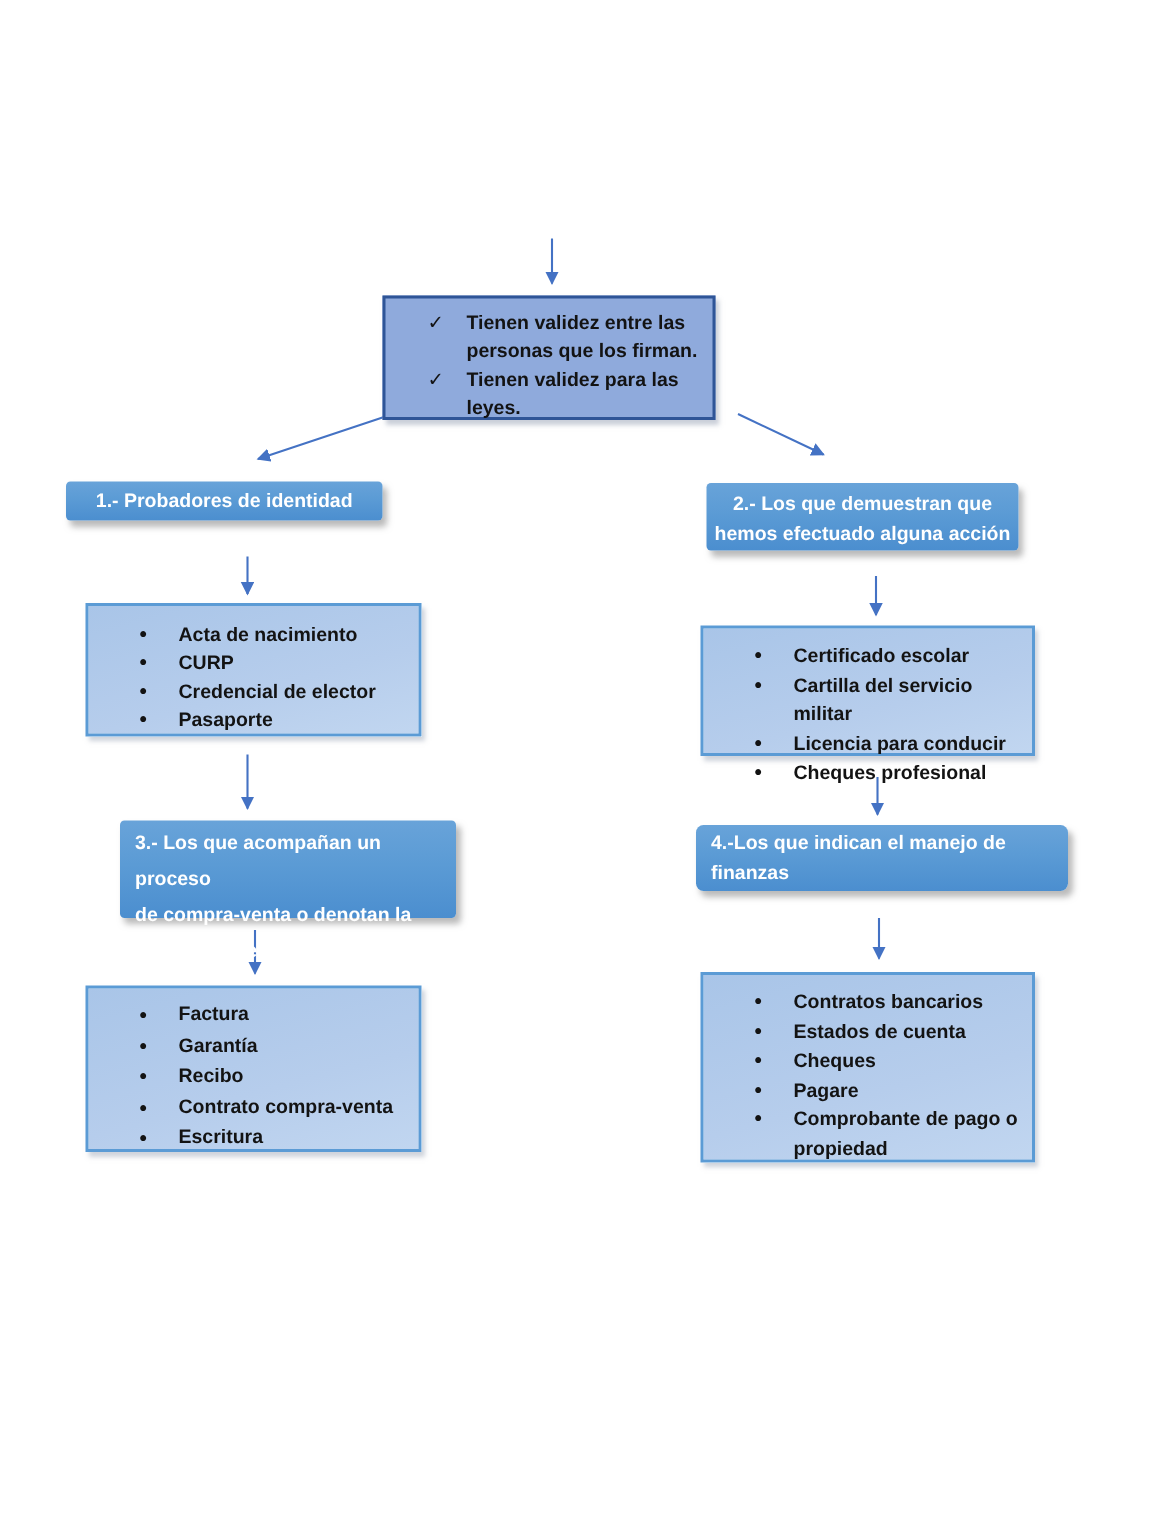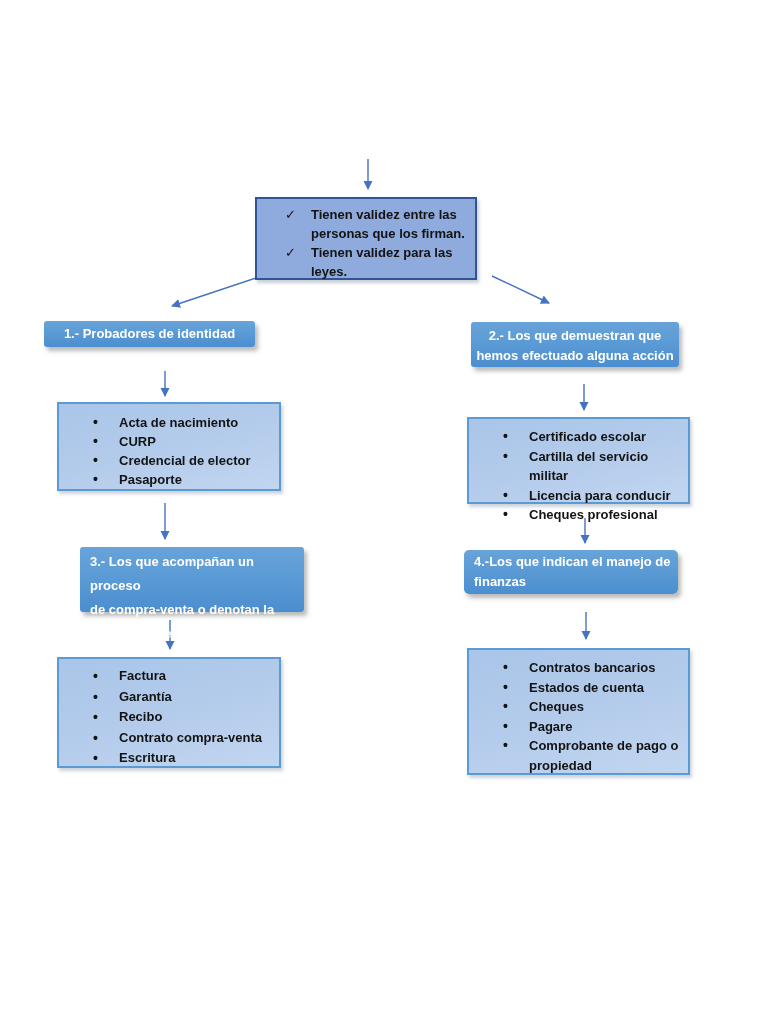--- a/index.html
+++ b/index.html
@@ -35,21 +35,21 @@
 
   
   .hdr {
     background:linear-gradient(180deg,#68a3d9,var(--header_fill,#5b9bd5) 45%,var(--header_fill_dark,#4b8ecf));
     border-radius:3px; box-shadow:3px 4px 4px rgba(130,130,130,.55);
     color:var(--text_light,#fff); font-weight:bold; font-size:13px;
   }
   .hdr1 { left:44px;  top:321px; width:211px; height:26px; line-height:26px; text-align:center; }
   .hdr2 { left:471px; top:322px; width:208px; height:45px; line-height:20px; text-align:center; padding-top:4px; }
   .hdr3 { left:57px;  top:547px; width:224px; height:65px; line-height:24px; text-align:left; padding:3px 0 0 10px;margin-left:23px; }
-  .hdr4 { left:464px; top:550px; width:214px; height:44px; line-height:20px; text-align:left; padding:2px 0 0 10px; border-radius:5px; }
+  .hdr4 { left:464px; top:550px; width:248px; height:44px; line-height:20px; text-align:left; padding:2px 0 0 10px; border-radius:5px; }
 
   
   .list {
     background:linear-gradient(165deg,var(--list_fill,#a9c5e8),#b6cdec 60%,var(--list_fill_light,#c1d6f0));
     border:2px solid var(--list_border,#5b9bd5);
     box-shadow:2px 3px 3px rgba(160,170,185,.5);
     color:var(--text_dark,#131313); font-weight:bold; font-size:13px;
   }
   .list1 { left:57px;  top:402px; width:224px; height:89px;  line-height:19px;   padding-top:9px; }
   .list2 { left:467px; top:417px; width:223px; height:87px;  line-height:19.5px; padding-top:8px; }

